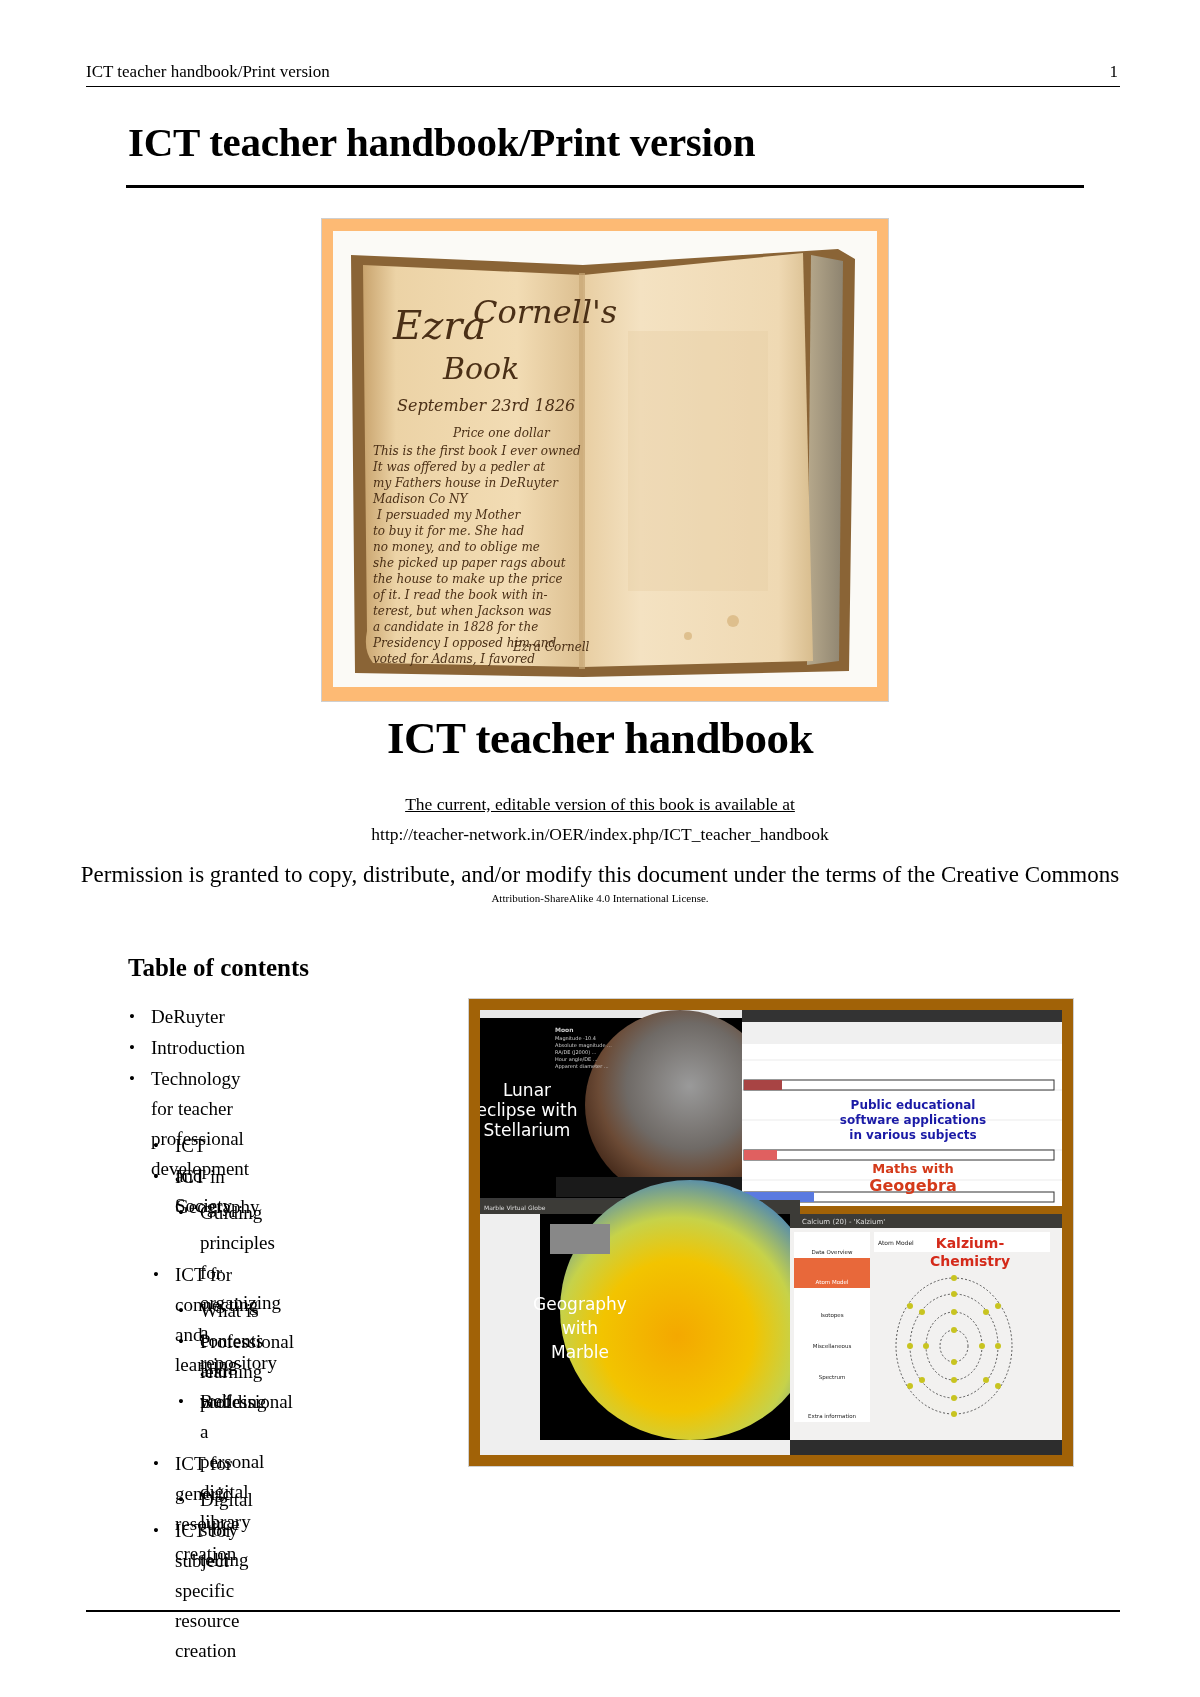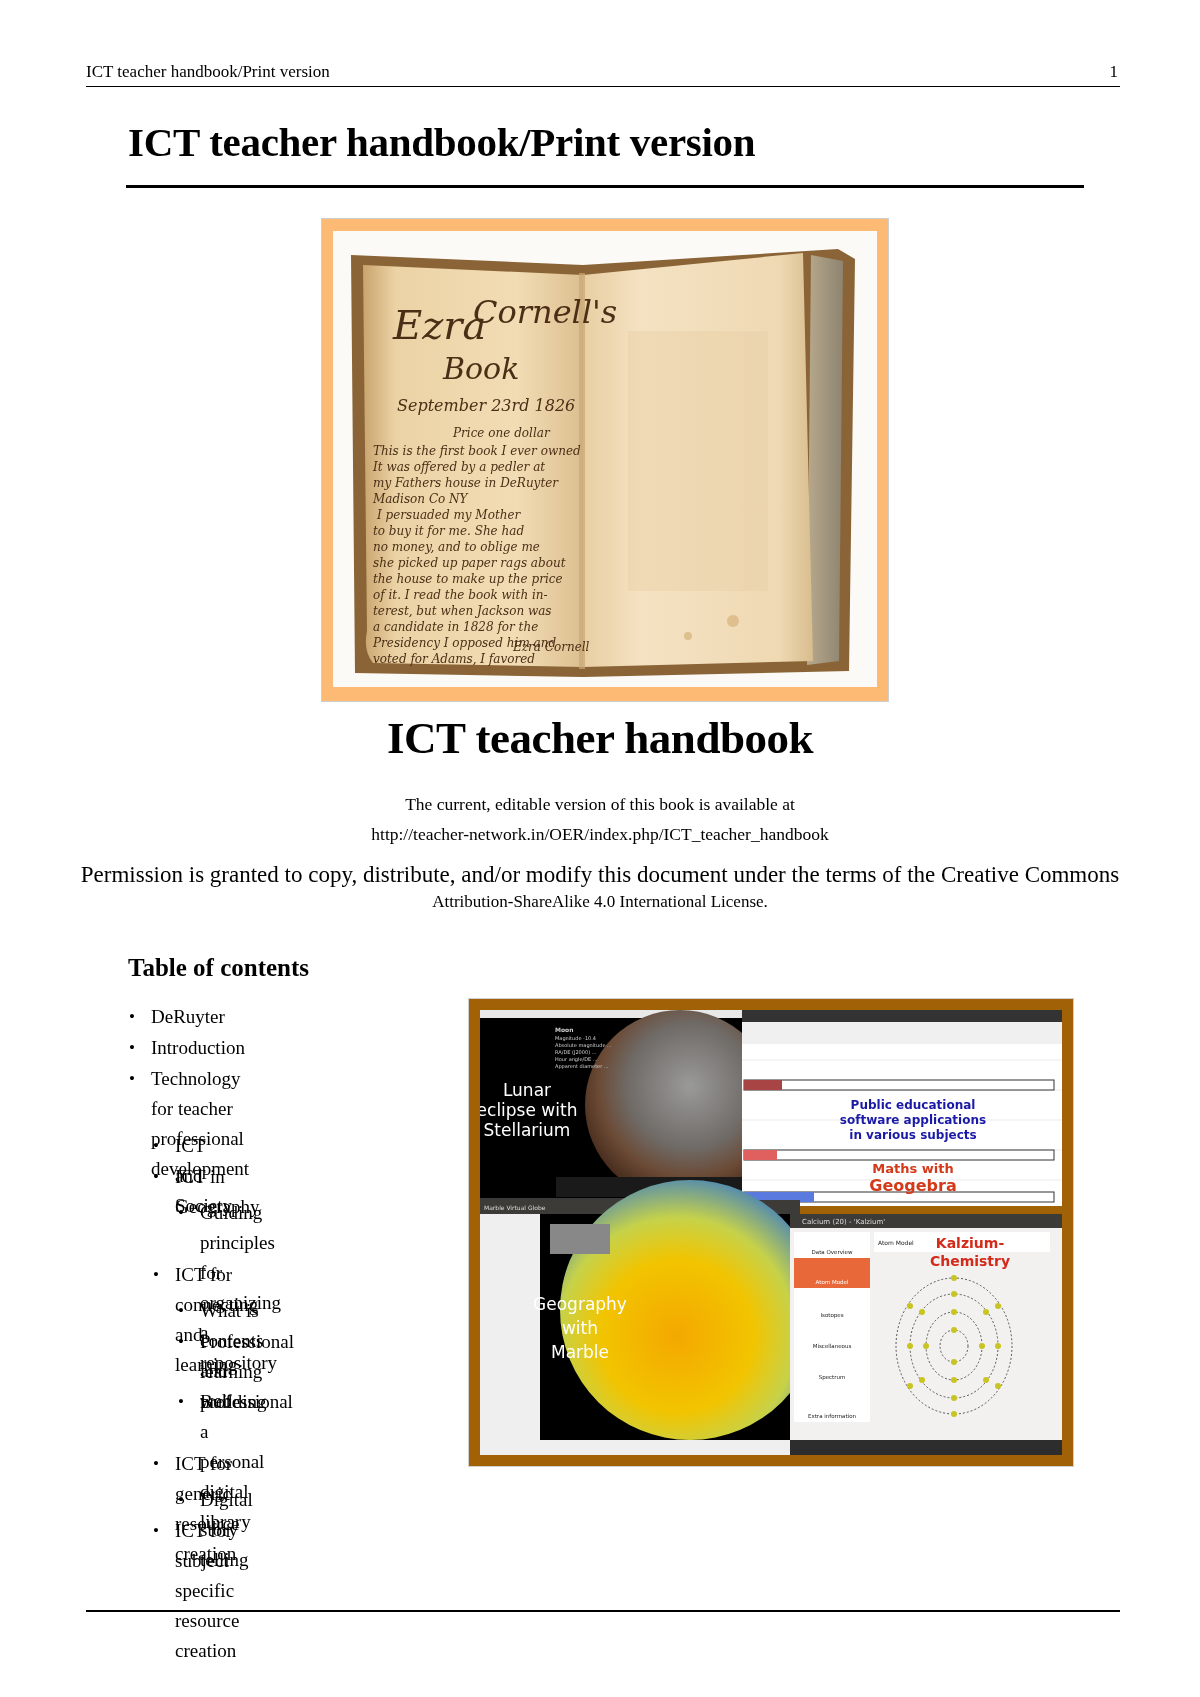--- a/index.html
+++ b/index.html
@@ -104,24 +104,24 @@
         <text x="40" y="416">Presidency I opposed him and</text>
         <text x="40" y="432">voted for Adams, I favored</text>
       </g>
       <text x="176" y="432" font-size="12" opacity="0">.</text>
       <text x="180" y="420" font-size="12">Ezra Cornell</text>
     </g>
   </svg>
 </div>
 
 <h2 class="cover-title">ICT teacher handbook</h2>
-<div class="cover-line" style="top:794px;">The current, editable version of this book is available at</div>
+<div class="cover-line" style="top:794px;text-decoration:underline;">The current, editable version of this book is available at</div>
 <div class="cover-line" style="top:824px;">http://teacher-network.in/OER/index.php/ICT_teacher_handbook</div>
 <div class="cover-line" style="top:862px; font-size:23px;">Permission is granted to copy, distribute, and/or modify this document under the terms of the Creative Commons</div>
-<div class="cover-line" style="top:892px; font-size:17px;">Attribution-ShareAlike 4.0 International License.</div>
+<div class="cover-line" style="top:892px; font-size:11px;">Attribution-ShareAlike 4.0 International License.</div>
 
 <h3 class="toc-heading">Table of contents</h3>
 
 <div class="toc">
   <div class="toc-item" style="left:151px; top:1002px;">
     <span class="bullet">•</span>
     <span>DeRuyter</span>
   </div>
   <div class="toc-item" style="left:151px; top:1033px;">
     <span class="bullet">•</span>

